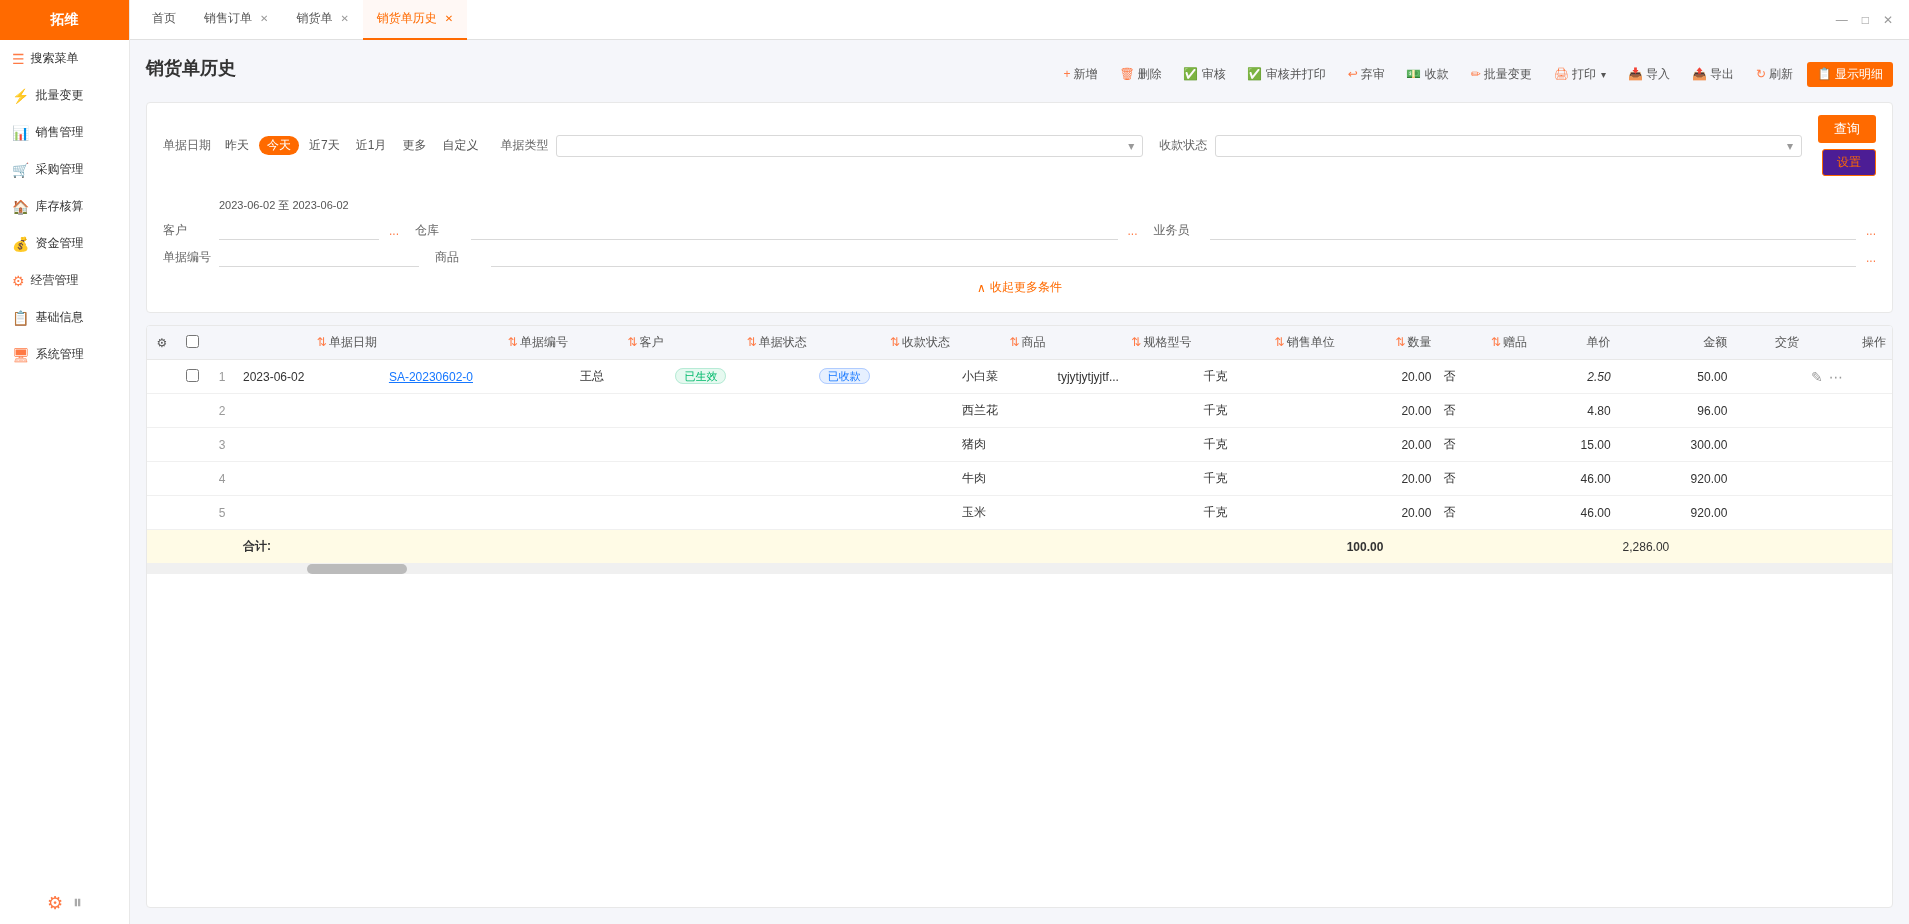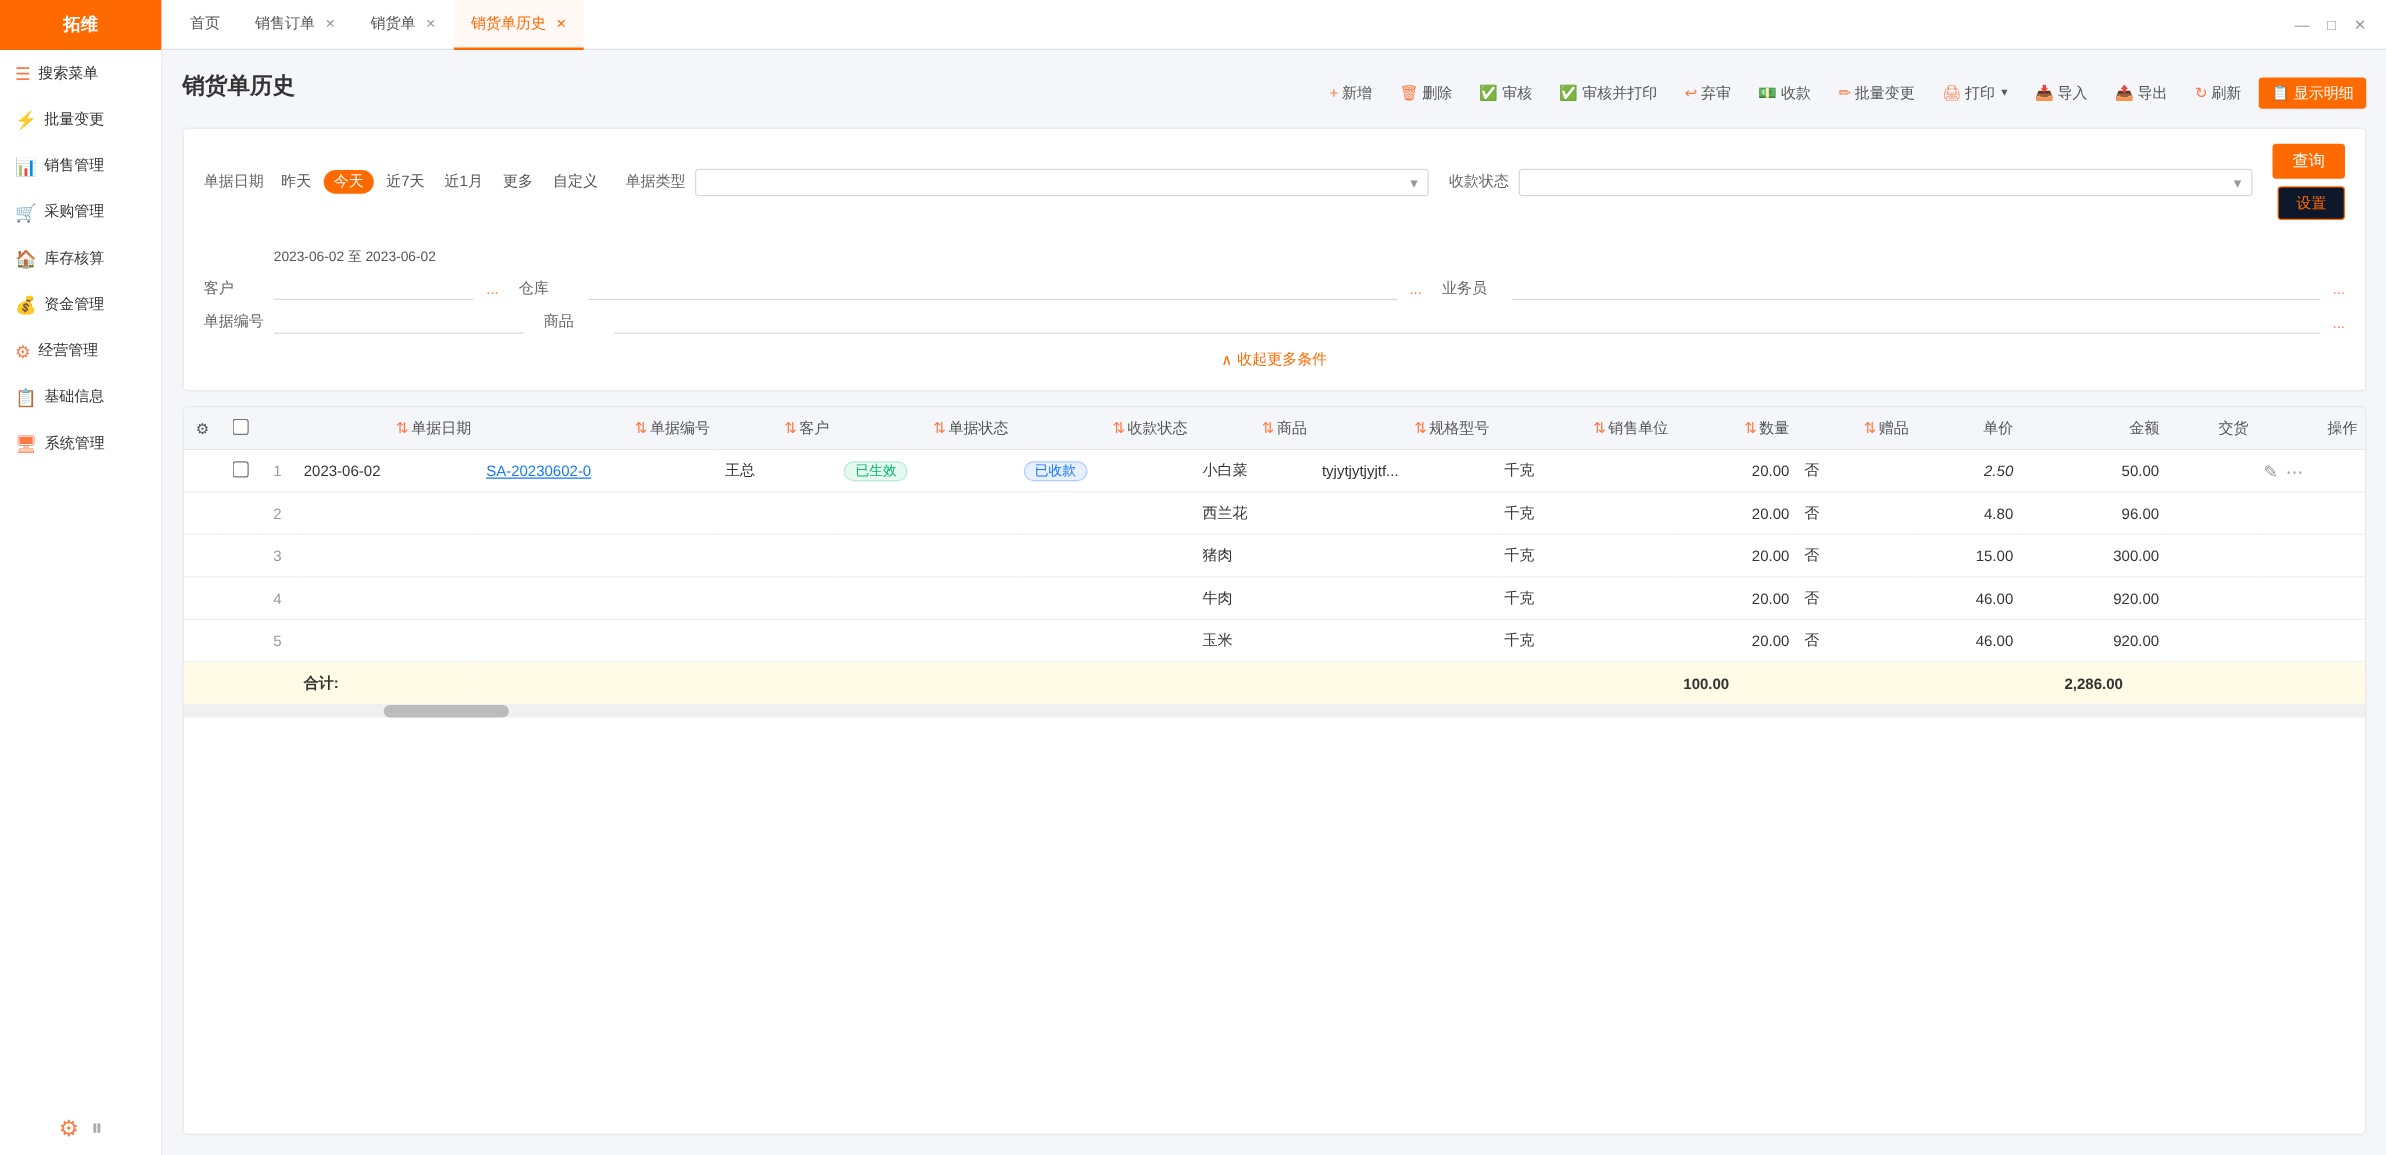--- a/index.html
+++ b/index.html
@@ -48,21 +48,21 @@
     .filter-select .arrow { color: #999; }
     .date-range { display: flex; align-items: center; gap: 4px; }
     .date-tag { padding: 1px 6px; border-radius: 2px; cursor: pointer; color: #555; }
     .date-tag.active { background: #ff6a00; color: #fff; border-radius: 10px; padding: 1px 8px; }
     .date-display { color: #555; font-size: 11px; margin-top: 14px; }
     .collapse-btn { display: flex; align-items: center; justify-content: center; gap: 4px; color: #ff6a00; cursor: pointer; padding: 4px; font-size: 12px; }
     .filter-ellipsis { color: #ff7a45; cursor: pointer; margin-left: 4px; }
 
     
     .query-btn { background: #ff6a00; color: #fff; border: none; border-radius: 3px; padding: 5px 16px; cursor: pointer; font-size: 13px; }
-    .set-btn { background: #0f172a; color: #ff6a00; border: 1px solid #ff6a00; border-radius: 3px; padding: 4px 14px; cursor: pointer; font-size: 12px; }
+    .set-btn { background: #4c1d95; color: #ff6a00; border: 1px solid #ff6a00; border-radius: 3px; padding: 4px 14px; cursor: pointer; font-size: 12px; }
     .query-set-area { display: flex; flex-direction: column; gap: 6px; margin-left: auto; align-items: flex-end; }
 
     
     .table-container { background: #fff; border: 1px solid #e8e8e8; border-radius: 4px; flex: 1; overflow: auto; display: flex; flex-direction: column; }
     table { width: 100%; border-collapse: collapse; }
     thead tr { background: #f5f6fa; }
     th { padding: 8px 6px; text-align: right; color: #555; border-bottom: 1px solid #e8e8e8; white-space: nowrap; font-weight: 500; position: sticky; top: 0; background: #f5f6fa; z-index: 1; }
     th .sort-icon { color: #ff7a45; margin-right: 2px; }
     td { padding: 8px 6px; border-bottom: 1px solid #f0f0f0; color: #333; }
     .badge-green { background: #e6f9f0; color: #00b96b; border: 1px solid #b7ebd6; border-radius: 10px; padding: 1px 8px; font-size: 11px; }
@@ -424,21 +424,21 @@
     </tr>
           </tbody>
         <tfoot>
           <tr class="total-row">
             <td colspan="3"></td>
             <td style="font-weight:bold;">合计:</td>
             <td colspan="7"></td>
             <td style="font-weight:bold;">100.00</td>
             <td></td>
             <td></td>
-            <td style="font-weight:bold;text-align:center;">2,286.00</td>
+            <td style="font-weight:normal;">2,286.00</td>
             <td colspan="2"></td>
           </tr>
         </tfoot>
       </table>
 
       <div class="scrollbar-area">
         <div class="scrollbar-thumb"></div>
       </div>
 
     </div>

